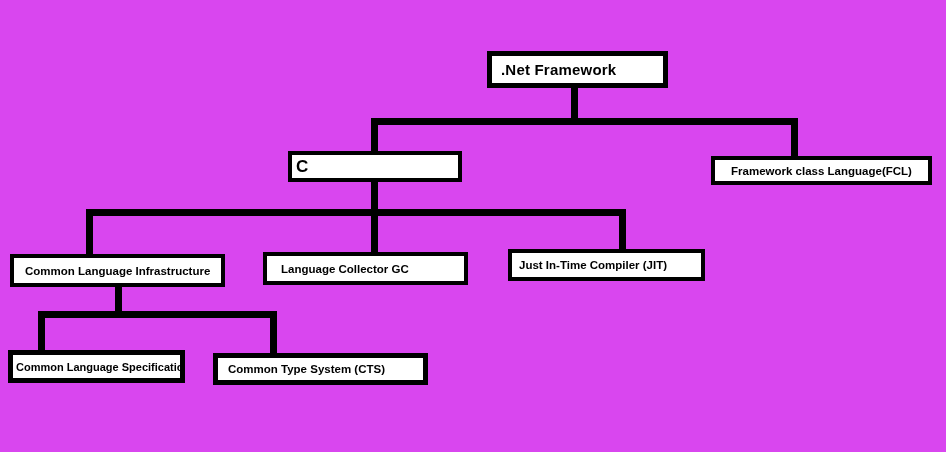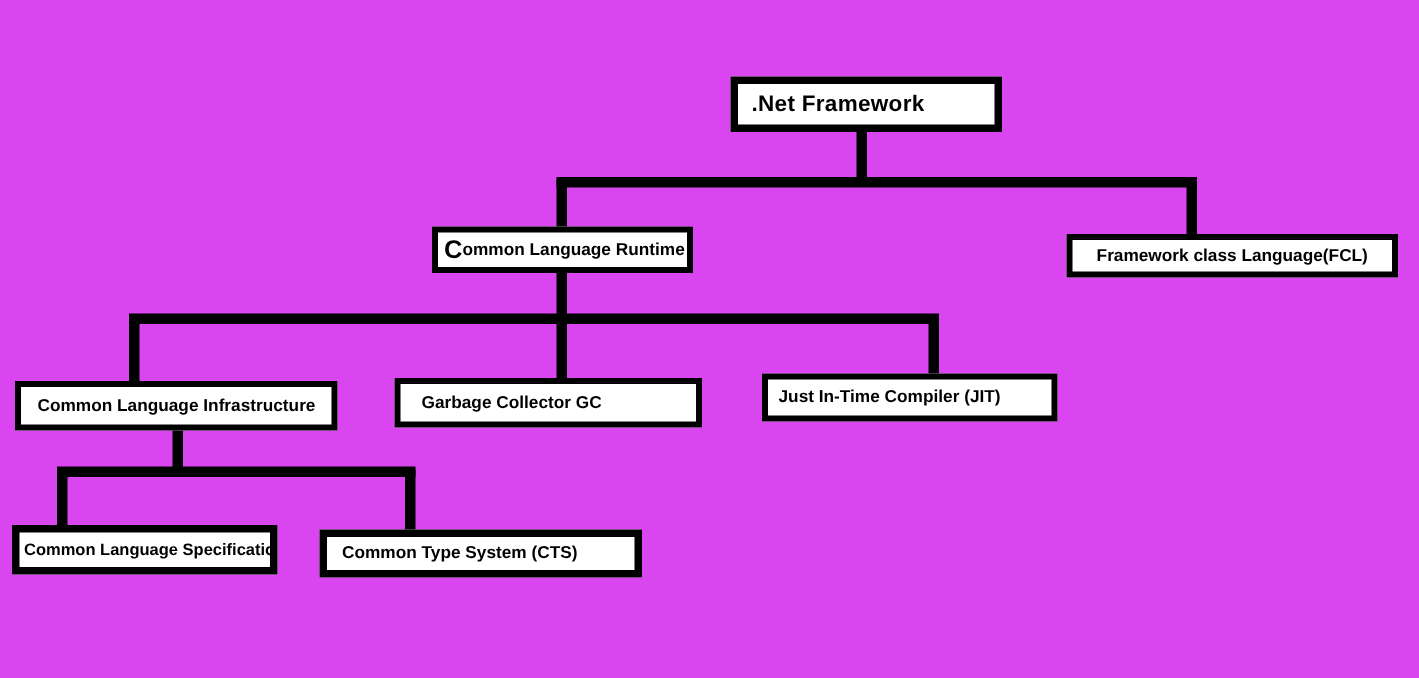--- a/index.html
+++ b/index.html
@@ -75,33 +75,32 @@
   <div class="line l-h3"></div>
   <div class="line l-v8"></div>
   <div class="line l-v9"></div>
 
   <div class="node n-net">
     <span>.Net Framework</span>
   </div>
 
   <div class="node n-clr">
     <span class="bigc">C</span>
-      <span>ommon Language Runtime</span>
   </div>
 
   <div class="node n-fcl">
     <span>Framework class Language(FCL)</span>
   </div>
 
   <div class="node n-cli">
     <span>Common Language Infrastructure</span>
   </div>
 
   <div class="node n-gc">
-    <span>Garbage Collector GC</span>
+    <span>Language Collector GC</span>
   </div>
 
   <div class="node n-jit">
     <span>Just In-Time Compiler (JIT)</span>
   </div>
 
   <div class="node n-cls">
     <span>Common Language Specificatio</span>
   </div>
 

